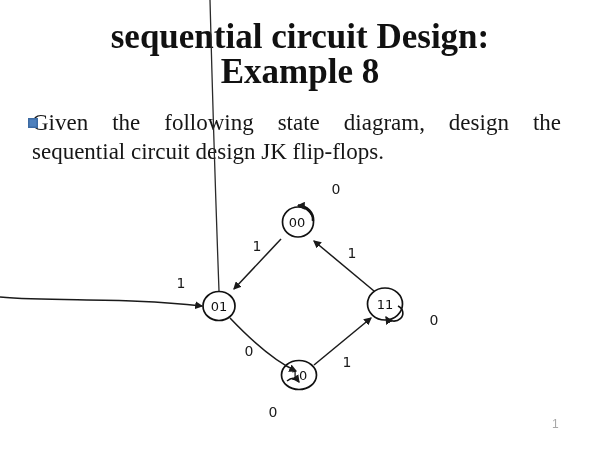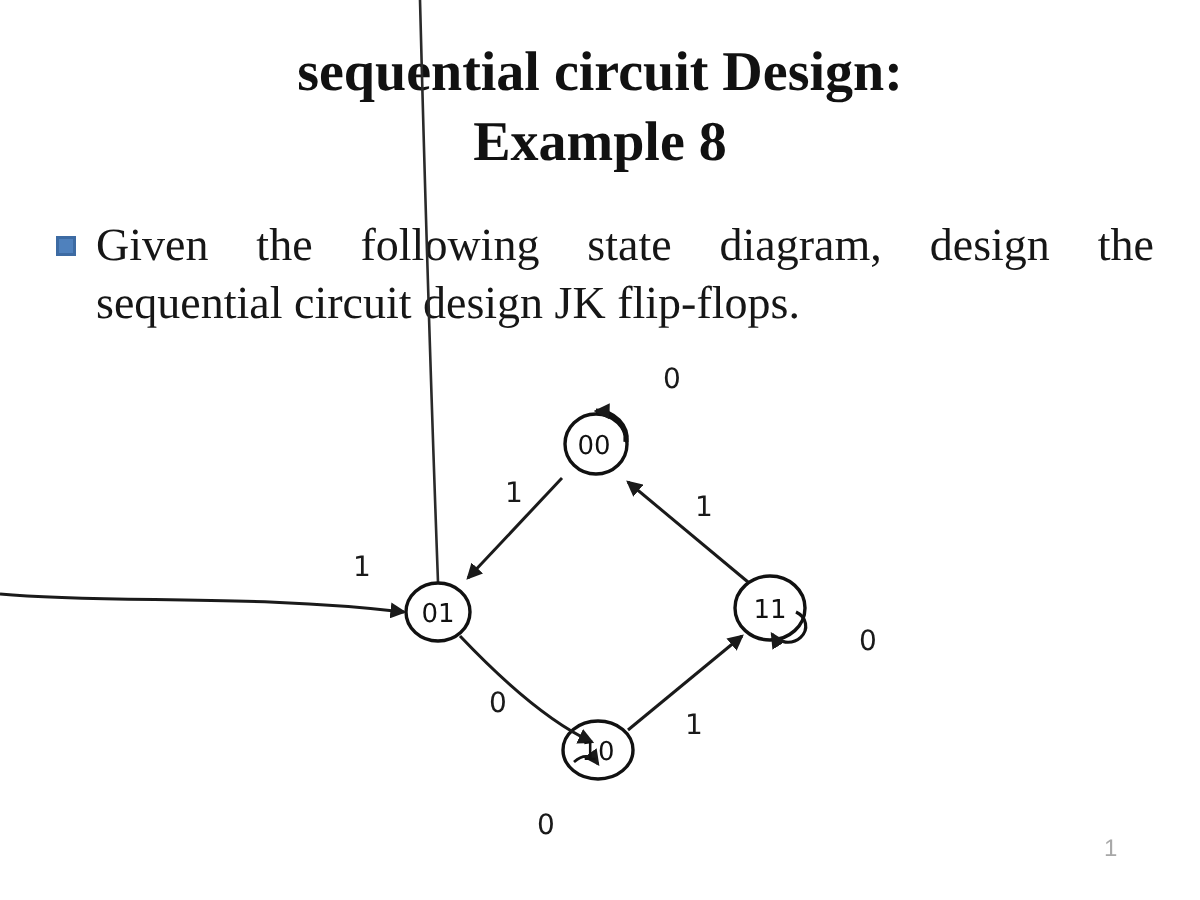--- a/index.html
+++ b/index.html
@@ -2,28 +2,28 @@
 <html><head>
 <meta charset="utf-8">
 <style>
   html, body { margin:0; padding:0; background:#ffffff; }
   .slide {
     position:relative; width:600px; height:450px; background:#ffffff;
     font-family:"Liberation Serif", serif; color:#1a1a1a; overflow:hidden;
   }
   .title-block {
     position:absolute; top:19px; left:0; width:600px; text-align:center;
-    font-weight:bold; font-size:28px; line-height:35px; color:#111;
+    font-weight:bold; font-size:35px; line-height:35px; color:#111;
   }
   .bullet-row { position:absolute; top:108px; left:28px; width:552px; }
   .bullet-square {
     position:absolute; left:0; top:10px; width:10px; height:10px;
     background:#4f81bd; box-shadow:inset 0 0 0 1.5px #3d6ba3;
   }
-  .bullet-text { margin-left:20px; width:529px; font-size:23px; line-height:29px; color:#161616; }
+  .bullet-text { margin-left:4px; width:529px; font-size:23px; line-height:29px; color:#161616; }
   .jline { text-align:justify; text-align-last:justify; }
   .page-num {
     position:absolute; left:552px; top:417px; font-size:12px; color:#a8a8a8;
     font-family:"Liberation Sans", sans-serif;
   }
   svg.overlay { position:absolute; left:0; top:0; z-index:5; pointer-events:none; }
   .edge { stroke:#1a1a1a; stroke-width:1.5; fill:none; }
   .stray { stroke:#2a2a2a; stroke-width:1.3; fill:none; }
   .state { stroke:#111; stroke-width:1.7; fill:#ffffff; }
   .loop { stroke:#111; fill:none; }

